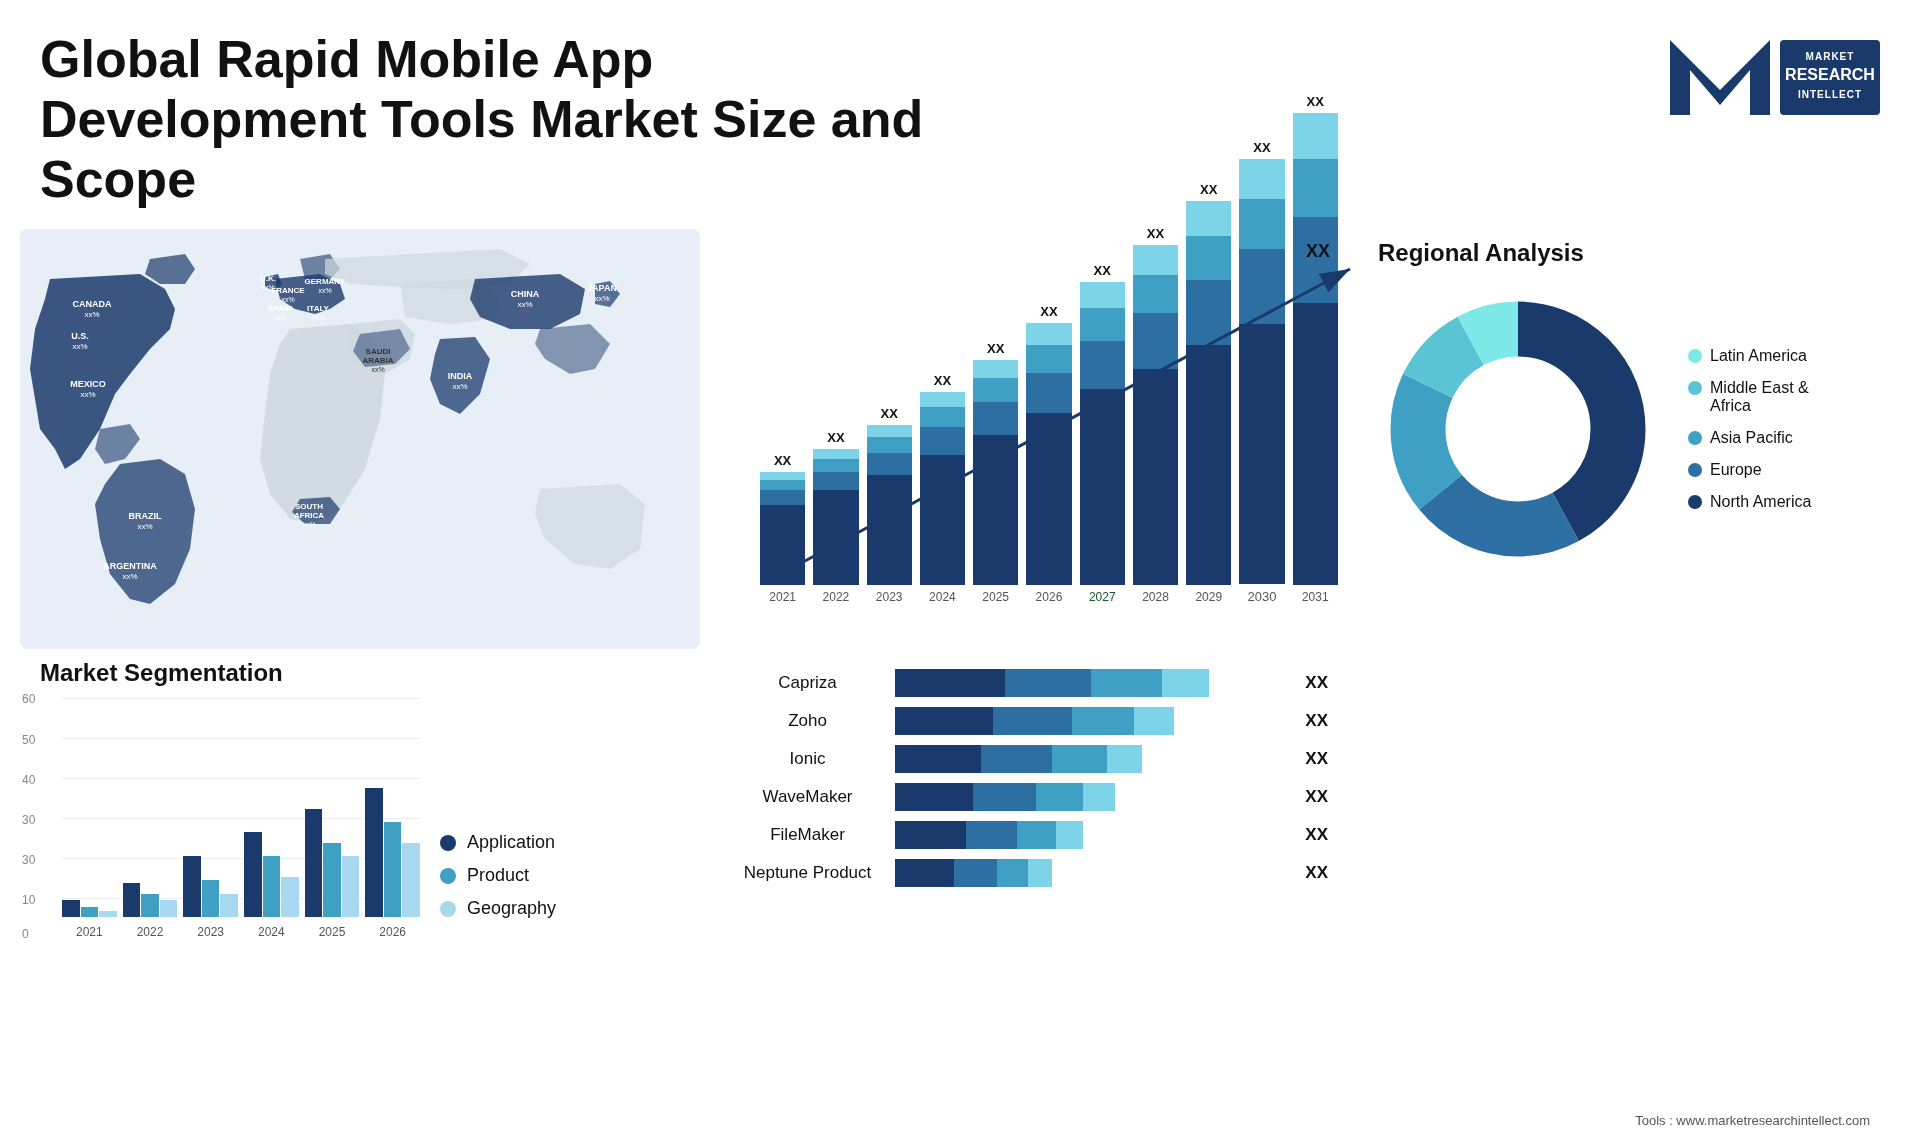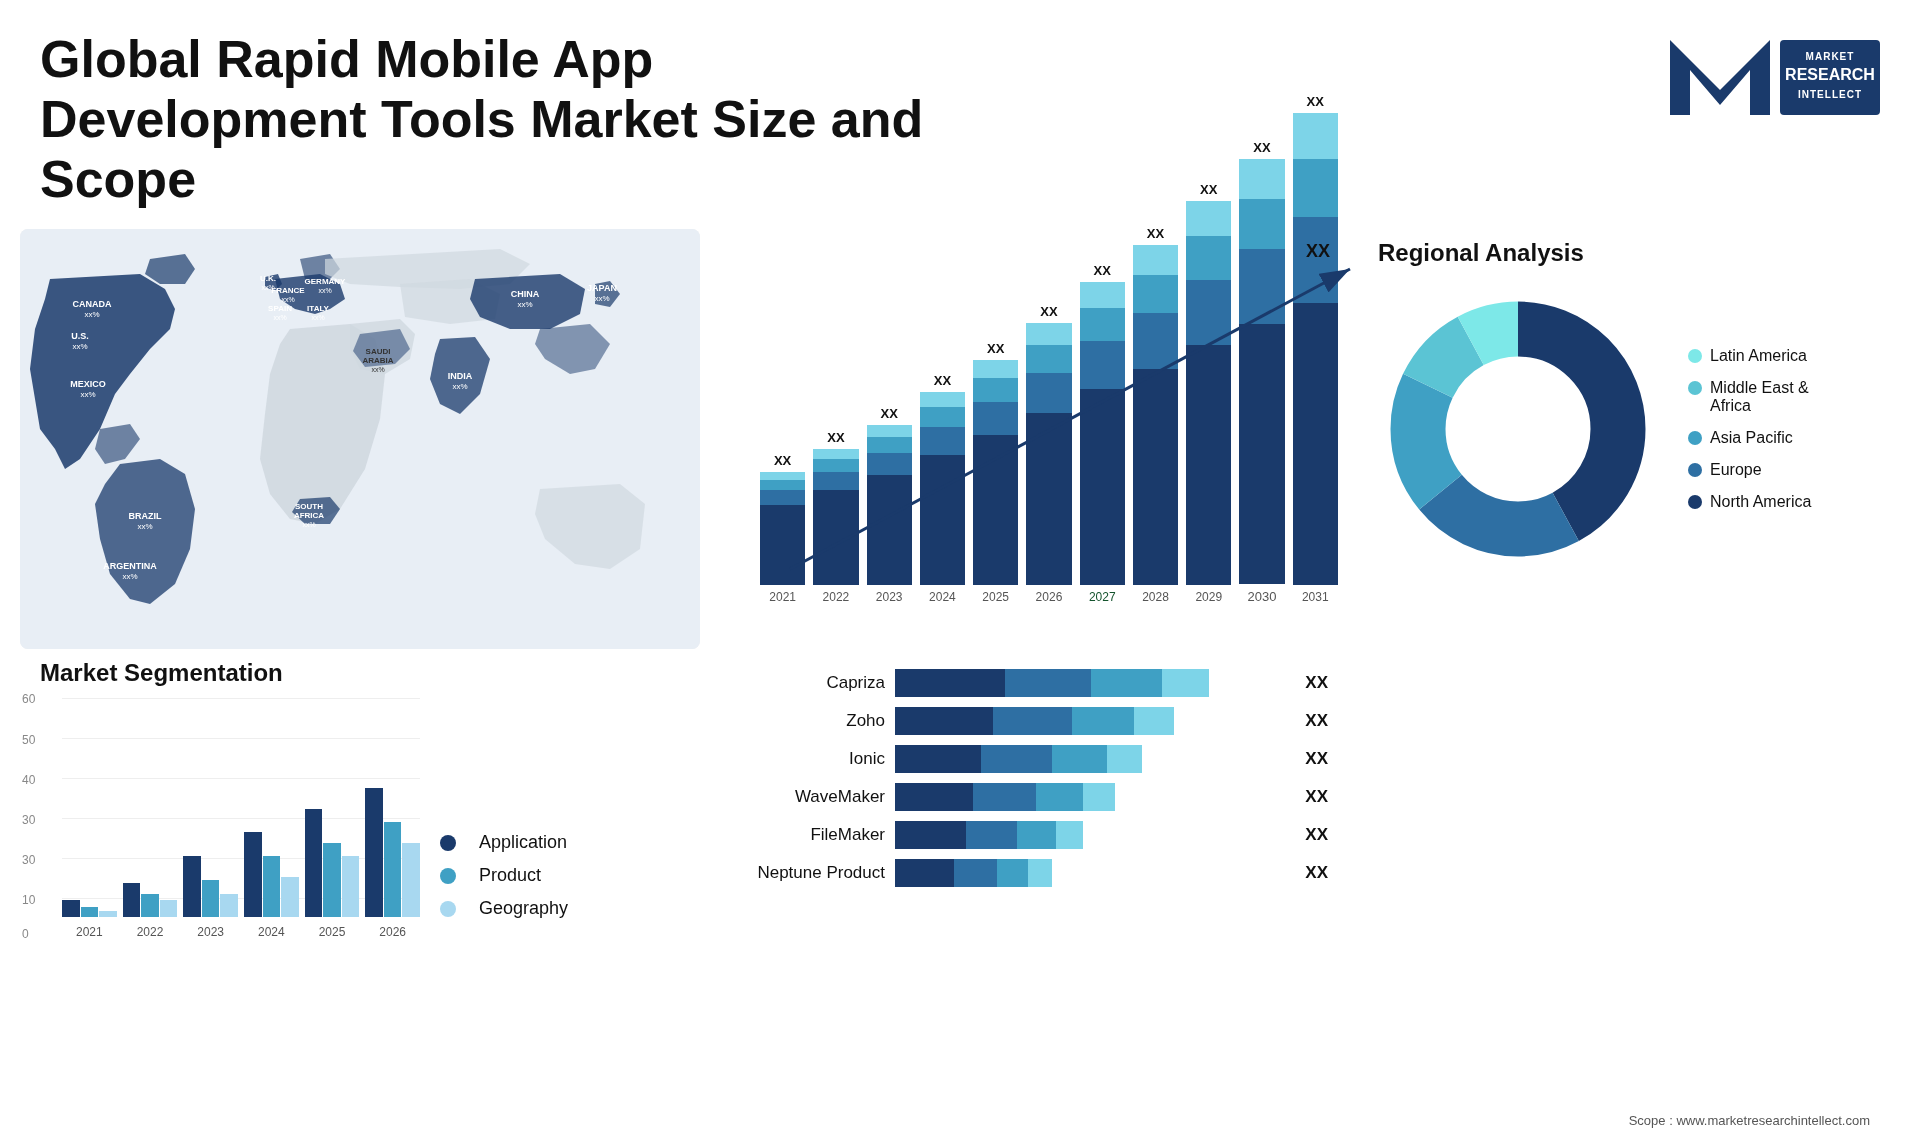--- a/index.html
+++ b/index.html
@@ -69,21 +69,21 @@
     }
     .seg-legend {
       display: flex;
       flex-direction: column;
       gap: 12px;
       padding-bottom: 20px;
     }
     .legend-item {
       display: flex;
       align-items: center;
-      gap: 23px;
+      gap: 11px;
       font-size: 18px;
       color: #111;
     }
     .legend-dot {
       width: 16px;
       height: 16px;
       border-radius: 50%;
     }
 
     
@@ -107,21 +107,21 @@
     }
     .player-row {
       display: flex;
       align-items: center;
       gap: 10px;
     }
     .player-name {
       width: 155px;
       font-size: 17px;
       color: #111;
-      text-align: right;
+      text-align: center;
     }
     .player-bar-container {
       flex: 1;
       height: 28px;
       display: flex;
     }
     .player-bar-seg1 { background: #1a3a6b; height: 100%; }
     .player-bar-seg2 { background: #2e6fa3; height: 100%; }
     .player-bar-seg3 { background: #3fa0c4; height: 100%; }
     .player-bar-seg4 { background: #7dd4e8; height: 100%; }
@@ -640,13 +640,13 @@
             <span>North America</span>
           </div>
         </div>
       </div>
     </div>
 
     <div style="flex:1;"></div>
   </div>
 </div>
 
-<div class="source-text">Scope : www.marketresearchintellect.com</div>
+<div class="source-text">Tools : www.marketresearchintellect.com</div>
 
 </body></html>

